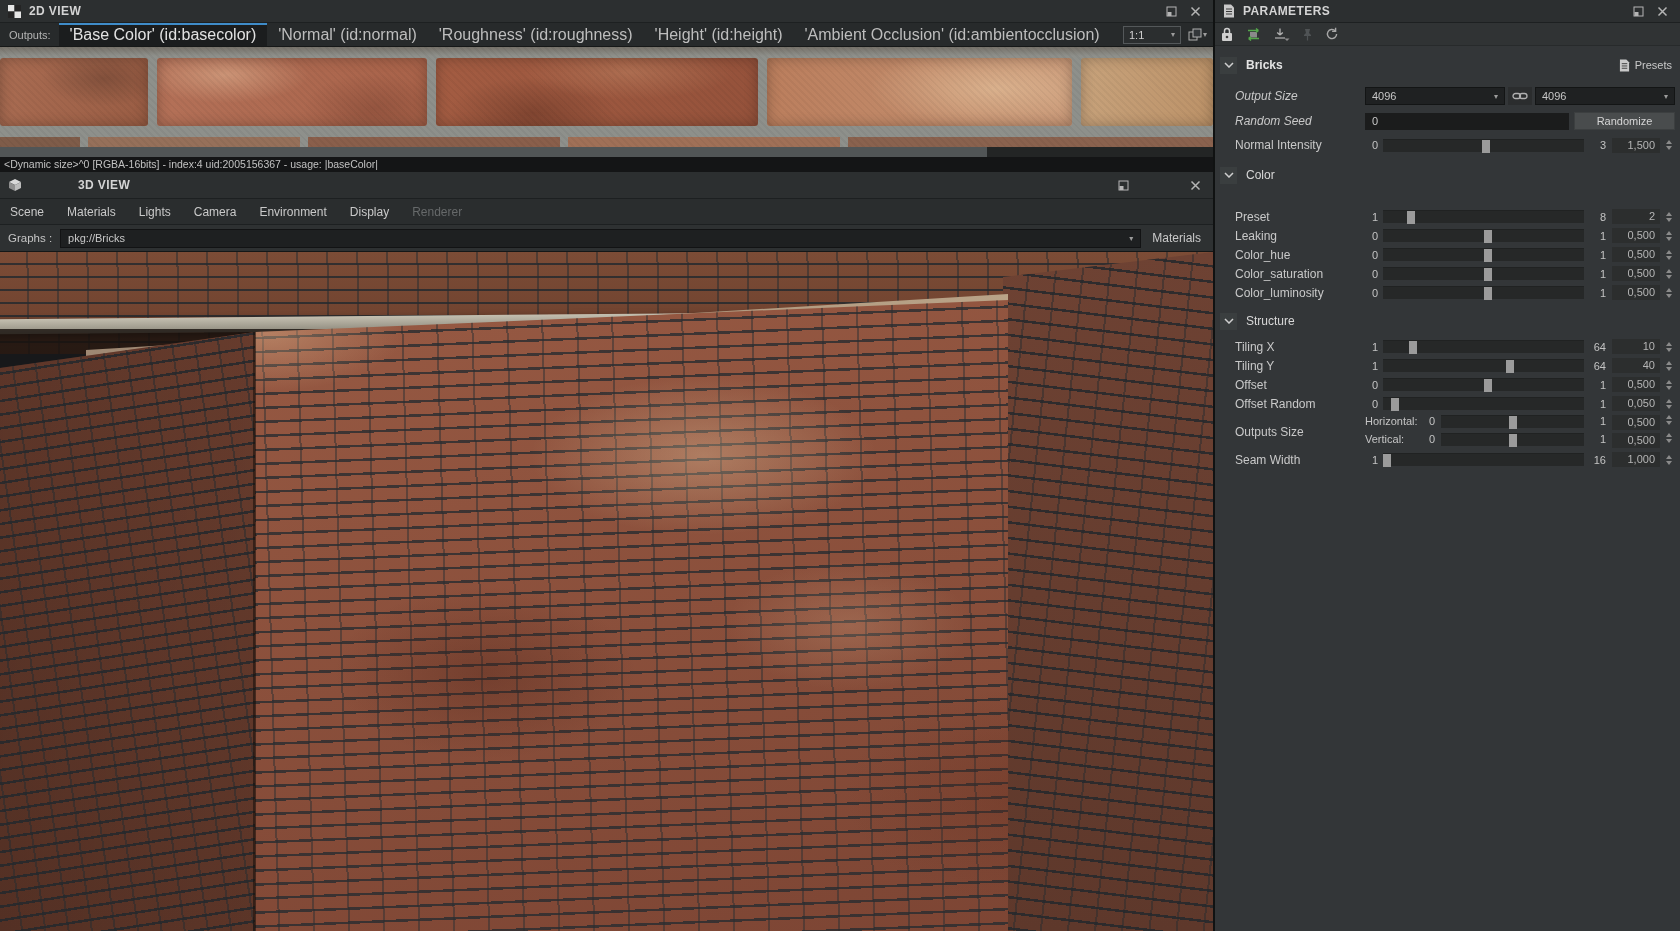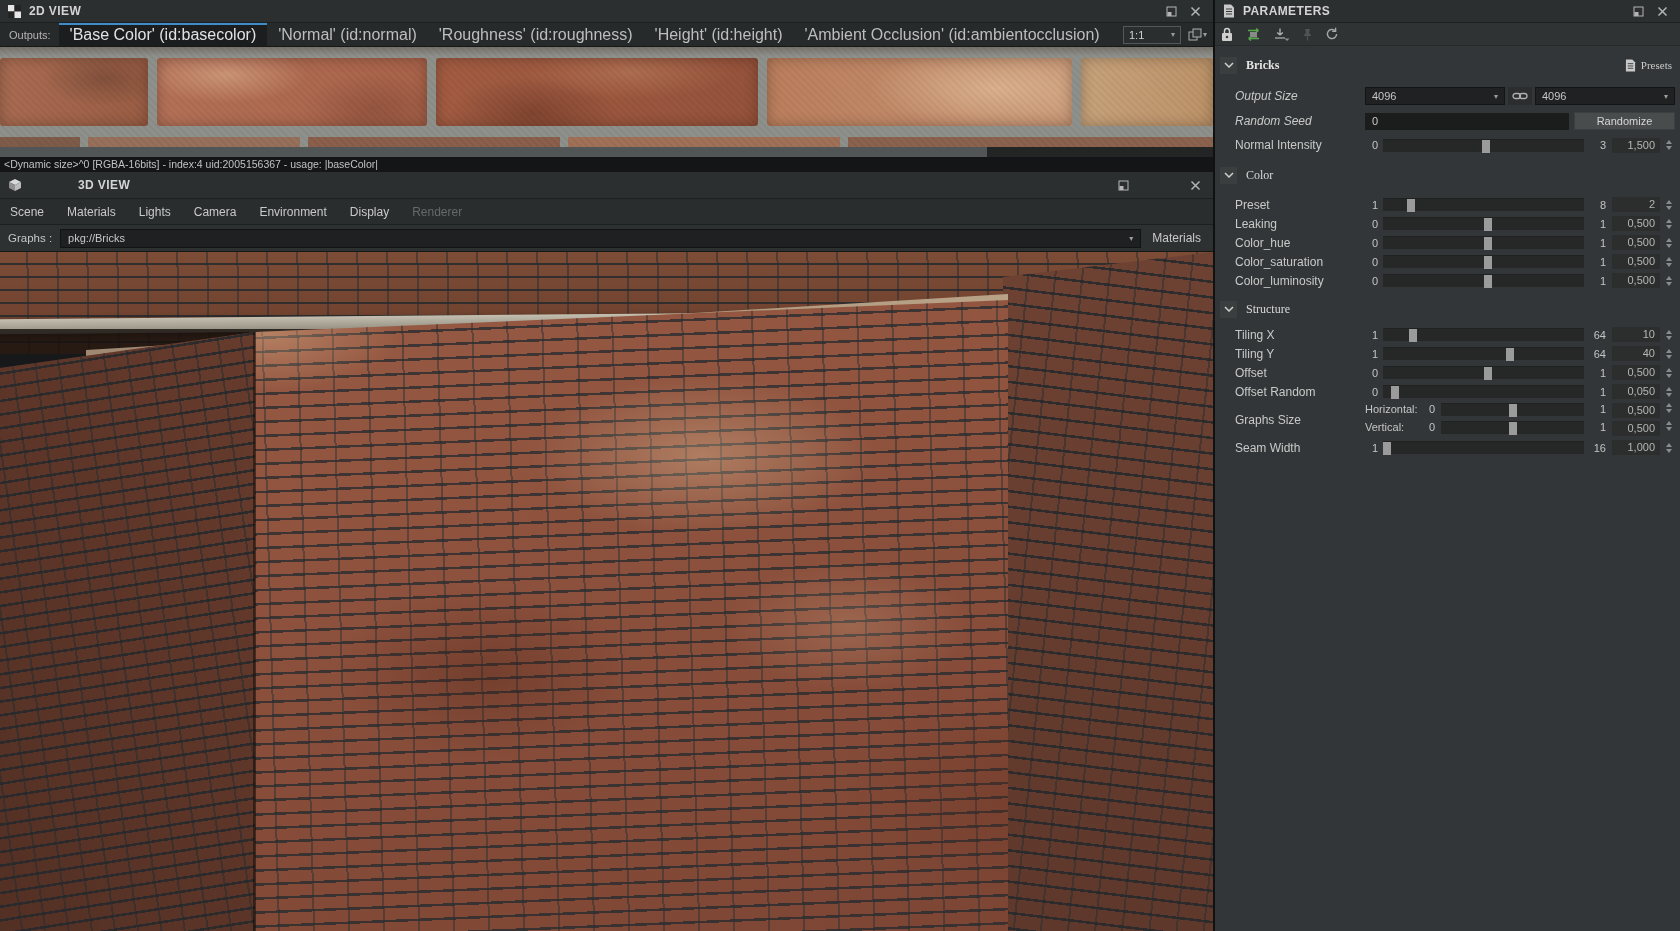--- a/index.html
+++ b/index.html
@@ -108,21 +108,21 @@
       linear-gradient(#7e4937,#6f4030); }
   .face-left .patches { background:
       radial-gradient(130px 70px at 30% 20%, rgba(220,178,140,.3), transparent 72%),
       radial-gradient(150px 90px at 60% 70%, rgba(70,30,20,.35), transparent 72%); }
   .cube-edge { position:absolute; left:253px; top:80px; bottom:0; width:3px; background:rgba(18,12,10,.55); }
 
   
   .ptoolbar { height:23px; background:#303334; display:flex; align-items:center; padding:0 6px;
     border-bottom:1px solid #272a2b; flex:none; gap:12px; }
   .ticon { display:flex; align-items:center; justify-content:center; }
-  .sect { display:flex; align-items:center; height:24px; padding:0 8px 0 5px; margin-top:7px; flex:none;font-family:Liberation Serif, serif; }
+  .sect { display:flex; align-items:center; height:24px; padding:0 8px 0 5px; margin-top:7px; flex:none; }
   .chevbox { width:17px; height:17px; background:#3a3e3f; display:flex; align-items:center;
     justify-content:center; margin-right:9px; flex:none; }
   .sect-title { font-size:12px; color:#d8d8d8; }
   .sect-title.main { font-weight:bold; color:#e3e3e3; }
   .presets-btn { margin-left:auto; display:flex; align-items:center; gap:5px; font-size:11px; color:#c9c9c9; }
 
   .prow { display:flex; align-items:center; height:19px; padding:0 5px 0 20px; flex:none; }
   .prow.tall { height:22px; }
   .plabel { width:130px; font-size:12px; color:#c9c9c9; flex:none; white-space:nowrap; overflow:hidden; }
   .plabel.inherited { font-style:italic; }
@@ -402,21 +402,21 @@
 
     <div class="sect">
       <span class="chevbox">
         <svg width="10" height="6">
             <path d="M1 1 L5 5 L9 1" stroke="#cfcfcf" stroke-width="1.5" fill="none"></path>
           </svg>
       </span>
       <span class="sect-title">Color</span>
     </div>
 
-    <div class="prow" style="margin-top:8px;">
+    <div class="prow" style="margin-top:20px;">
       <span class="plabel">Preset</span>
       <span class="pmin">1</span>
       <span class="ptrack">
           <i class="pthumb" style="left: calc(14% - 4px);"></i>
         </span>
       <span class="pmax">8</span>
       <span class="pvalue">2</span>
       <span class="pstep">
           <i class="up"></i>
           <i class="dn"></i>
@@ -531,21 +531,21 @@
         </span>
       <span class="pmax">1</span>
       <span class="pvalue">0,050</span>
       <span class="pstep">
           <i class="up"></i>
           <i class="dn"></i>
         </span>
     </div>
 
     <div class="prow" style="height:37px;">
-      <span class="plabel">Graphs Size</span>
+      <span class="plabel">Outputs Size</span>
       <span class="ms-wrap">
         <span class="ms-row">
           <span class="ms-sub">Horizontal:</span>
           <span class="ms-min">0</span>
           <span class="ptrack">
               <i class="pthumb" style="left: calc(50% - 4px);"></i>
             </span>
           <span class="pmax">1</span>
           <span class="pvalue">0,500</span>
           <span class="pstep">

